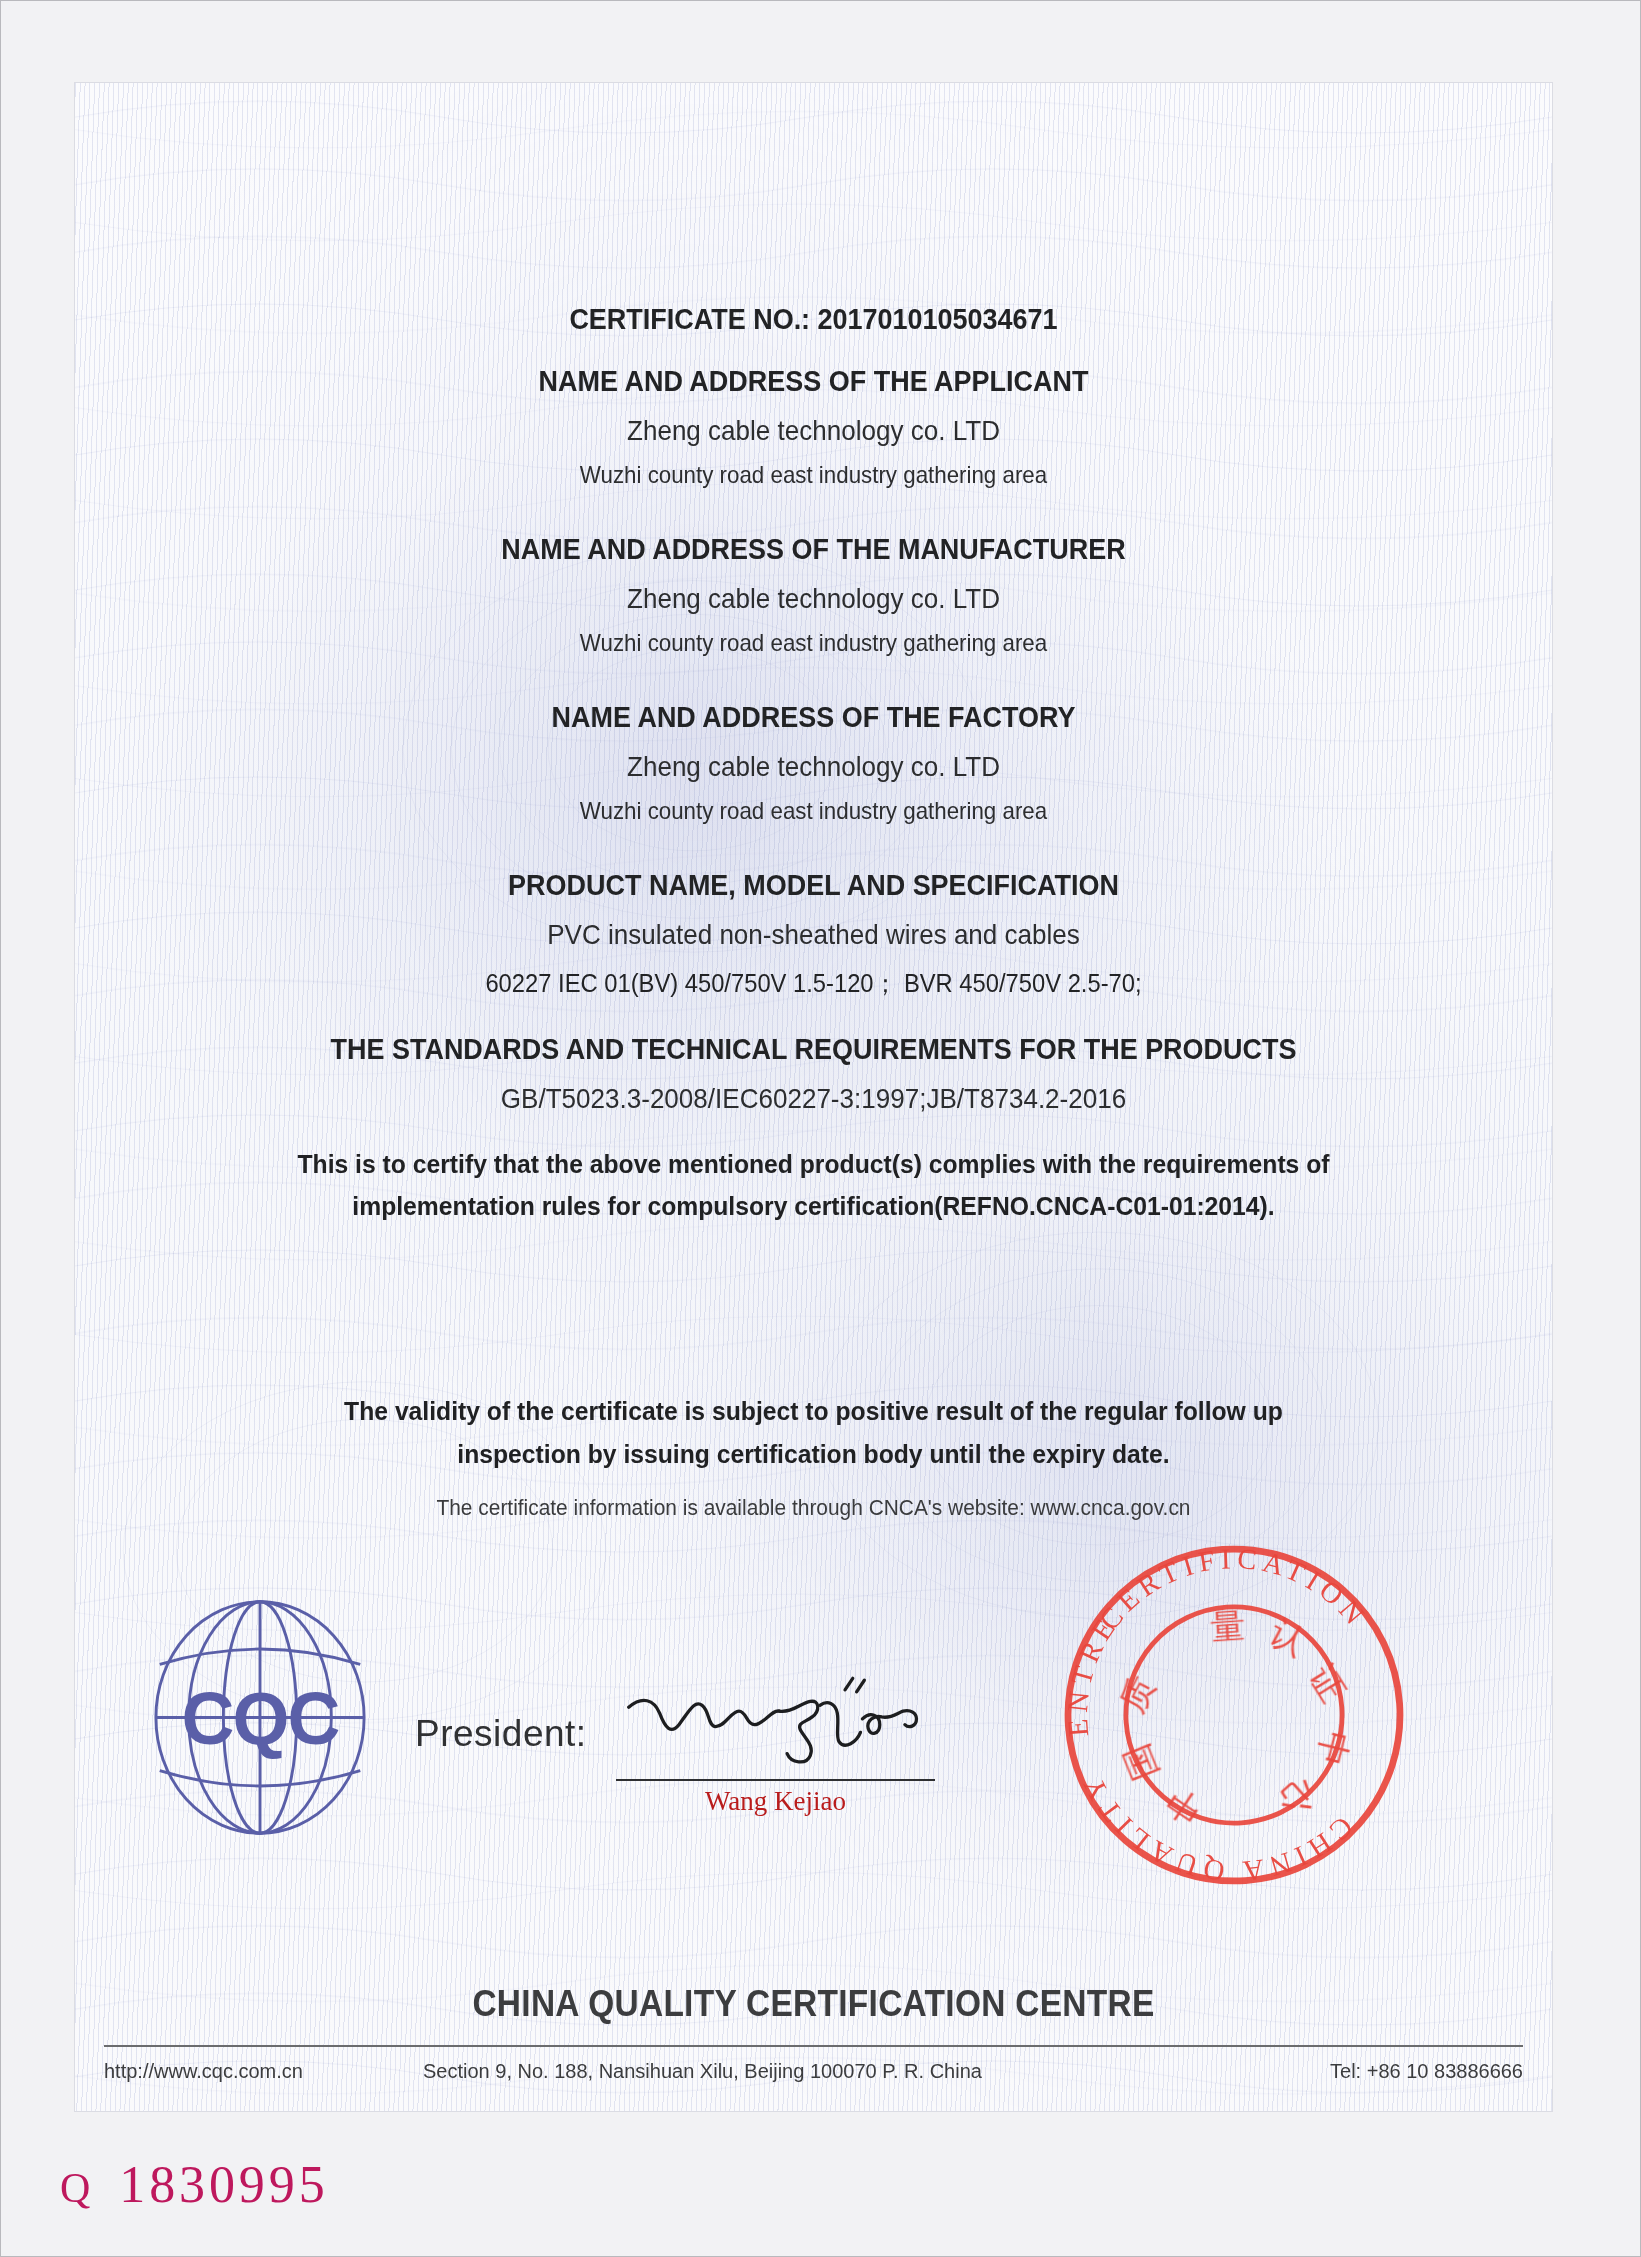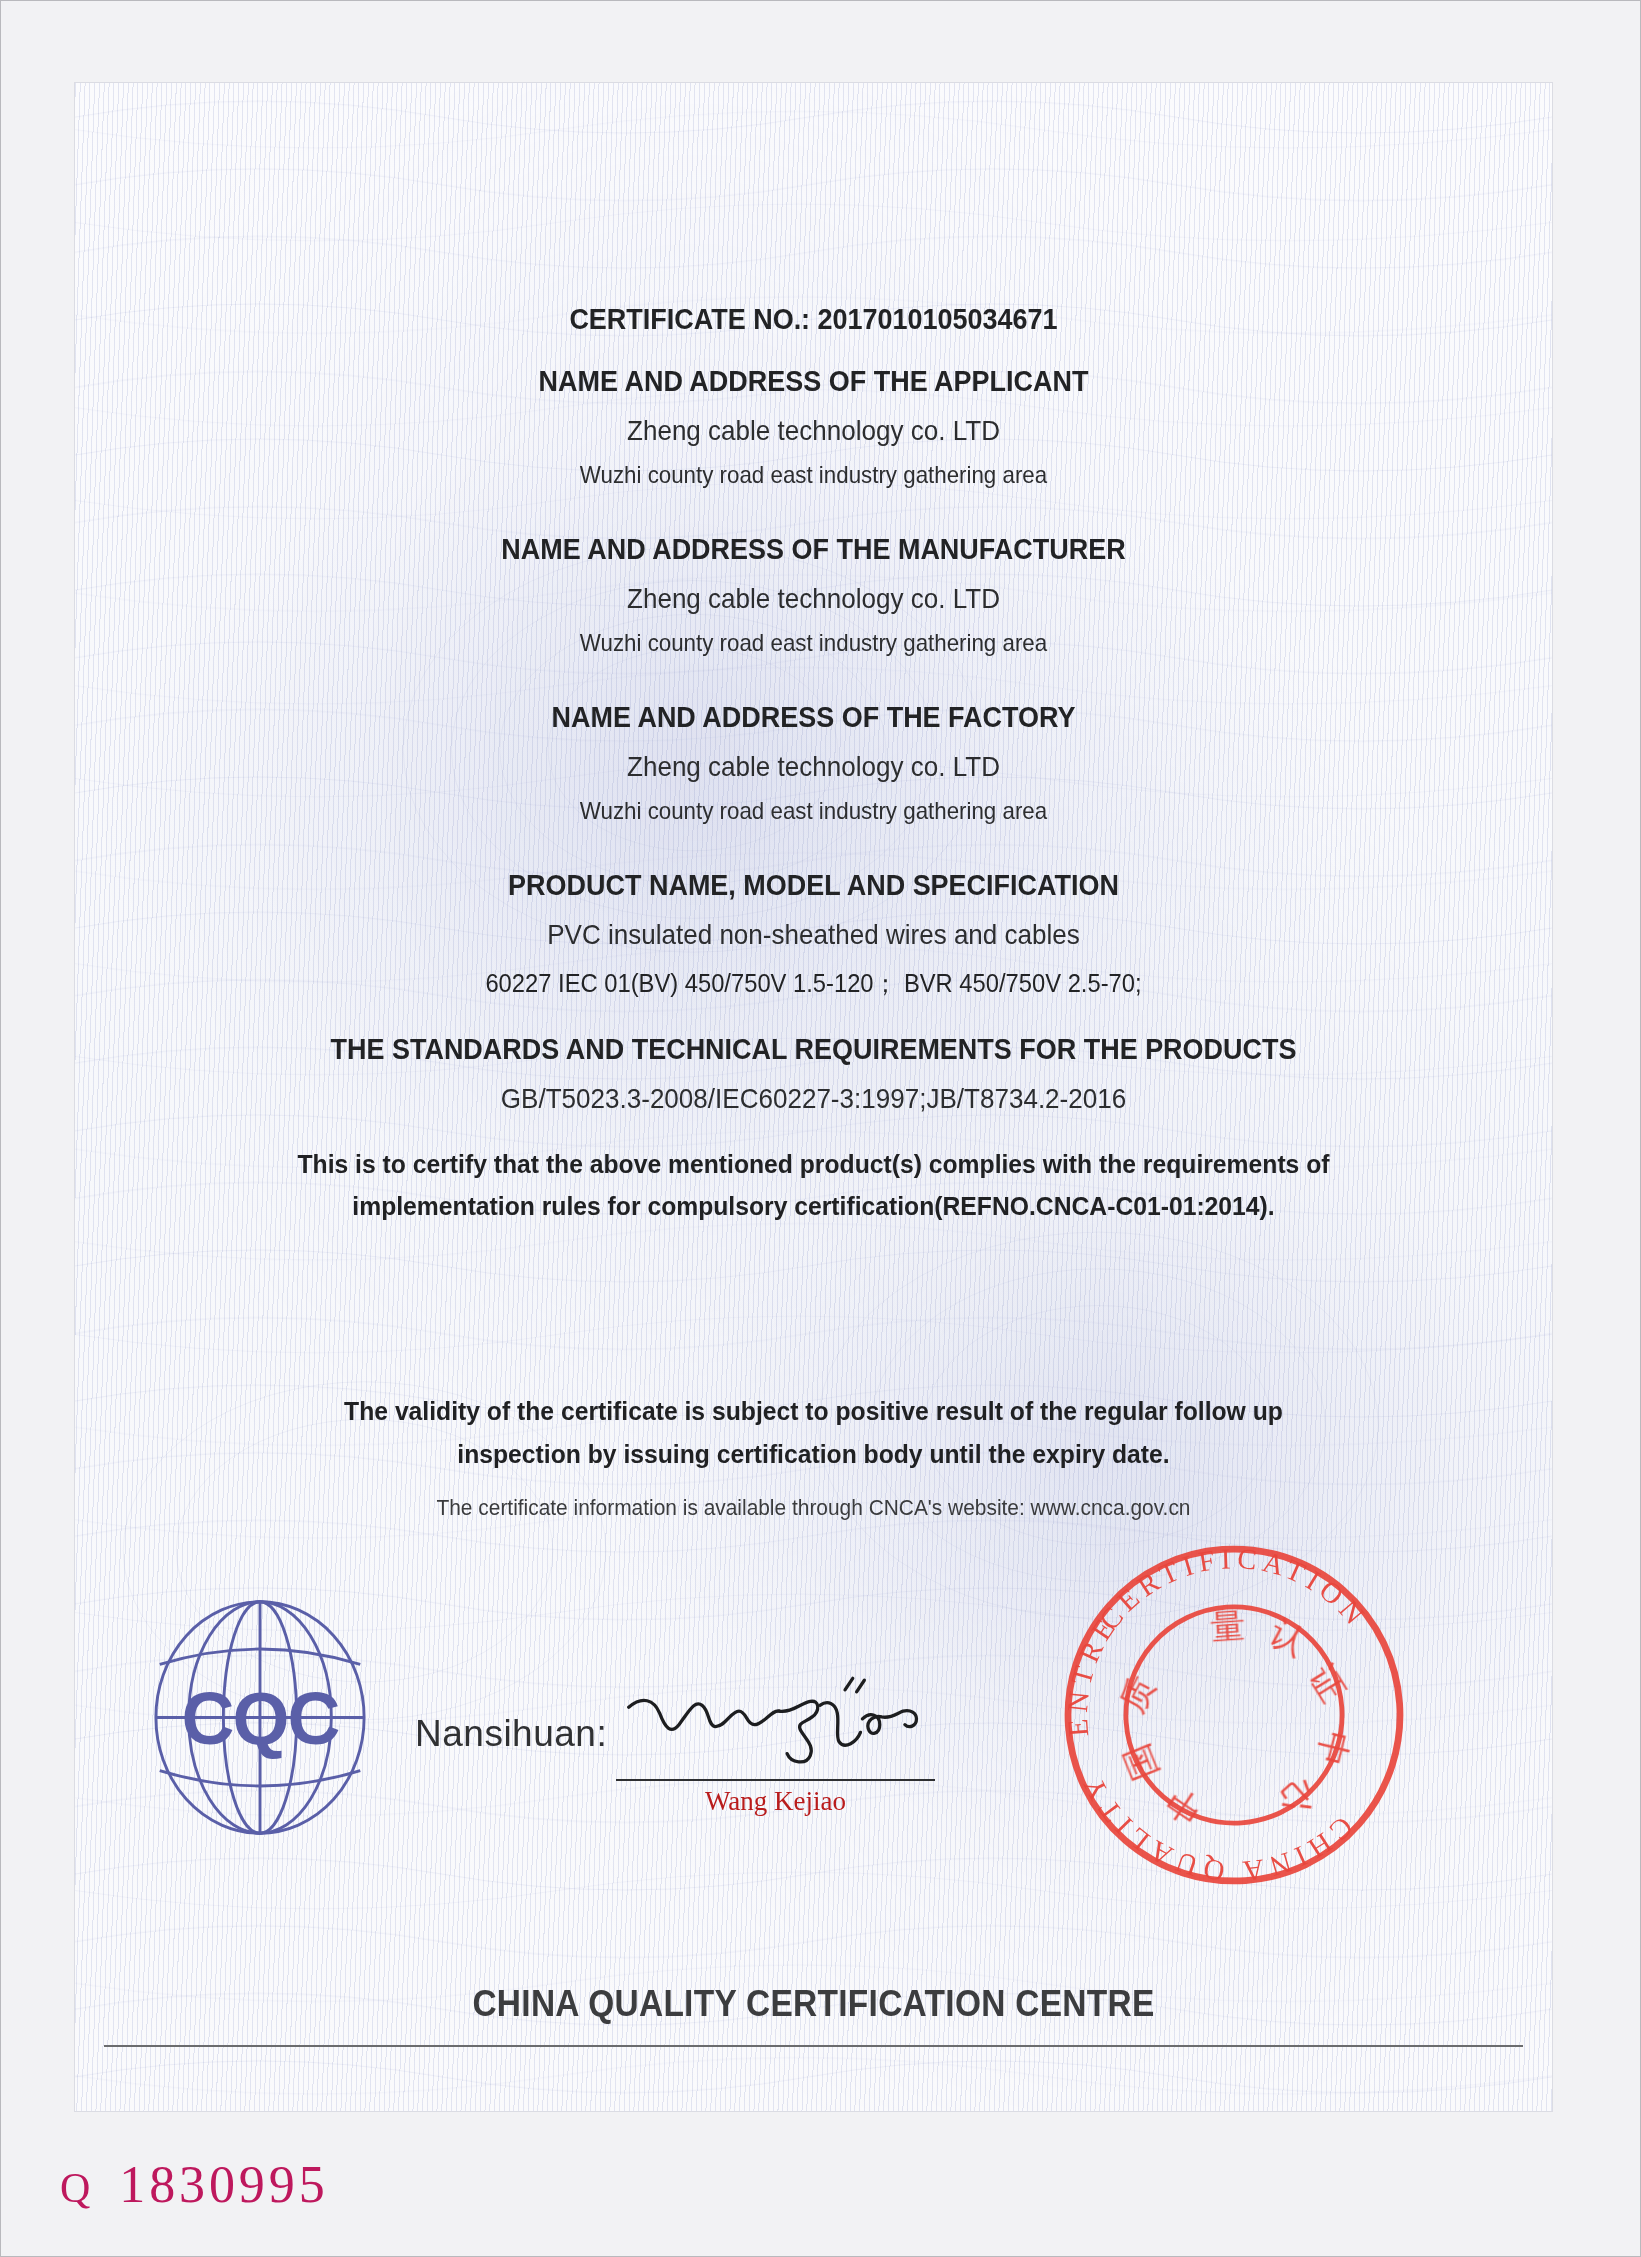--- a/index.html
+++ b/index.html
@@ -347,21 +347,21 @@
         <ellipse cx="140" cy="125" rx="74" ry="120"></ellipse>
         <ellipse cx="140" cy="125" rx="38" ry="120"></ellipse>
         <line x1="140" y1="5" x2="140" y2="245"></line>
         <path d="M36 70 Q 140 38 244 70"></path>
         <path d="M32 125 L 248 125"></path>
         <path d="M36 180 Q 140 212 244 180"></path>
       </g>
       <text x="140" y="152" text-anchor="middle" font-family="Liberation Sans, sans-serif" font-size="76" font-weight="bold" fill="#5a5fa8" letter-spacing="-2">CQC</text>
     </svg>
 
-    <div id="president-label">Nansihuan:</div>
+    <div id="president-label">President:</div>
 
     <svg id="signature-svg" viewBox="0 0 320 120">
       <g fill="none" stroke="#1d1e20" stroke-width="3.4" stroke-linecap="round" stroke-linejoin="round">
         <path d="M8 52 C 22 40, 34 44, 40 58 C 46 74, 52 80, 60 70
                  C 70 57, 76 44, 84 50 C 92 56, 90 72, 98 72
                  C 108 72, 114 56, 122 56 C 130 56, 130 70, 138 70
                  C 148 70, 156 54, 164 56"></path>
         <path d="M164 56 C 176 58, 186 48, 196 46 C 206 44, 206 56, 198 62
                  C 190 68, 182 68, 186 76 C 192 86, 200 92, 196 102
                  C 192 112, 176 110, 172 100"></path>
@@ -404,18 +404,23 @@
           <text x="148" y="280" transform="rotate(-142 148 280)">中</text>
           <text x="112" y="238" transform="rotate(-108 112 238)">国</text>
           <text x="112" y="178" transform="rotate(-58 112 178)">质</text>
         </g>
       </g>
     </svg>
   </div>
 
   <div id="footer-title">CHINA QUALITY CERTIFICATION CENTRE</div>
   <div id="footer-rule"></div>
+  <div id="footer-details">
+    <span class="f-left">http://www.cqc.com.cn</span>
+    <span class="f-mid">Section 9,  No. 188, Nansihuan Xilu, Beijing  100070 P. R. China</span>
+    <span class="f-right">Tel: +86 10 83886666</span>
+  </div>
 </div>
 
 <div id="serial-number">
   <span class="serial-prefix">Q</span><span class="serial-digits">1830995</span>
 </div>
 
 
 </body></html>

